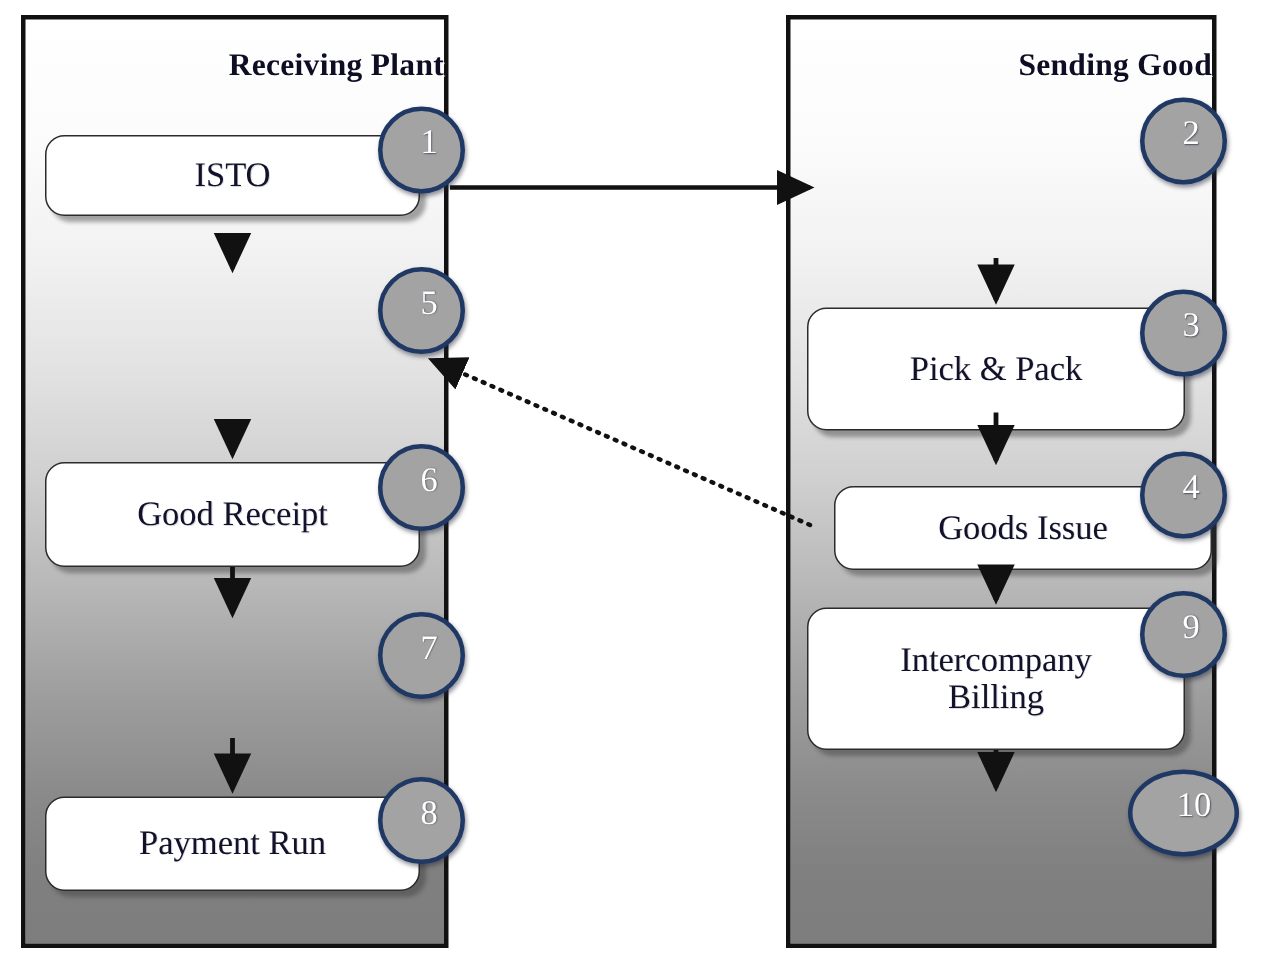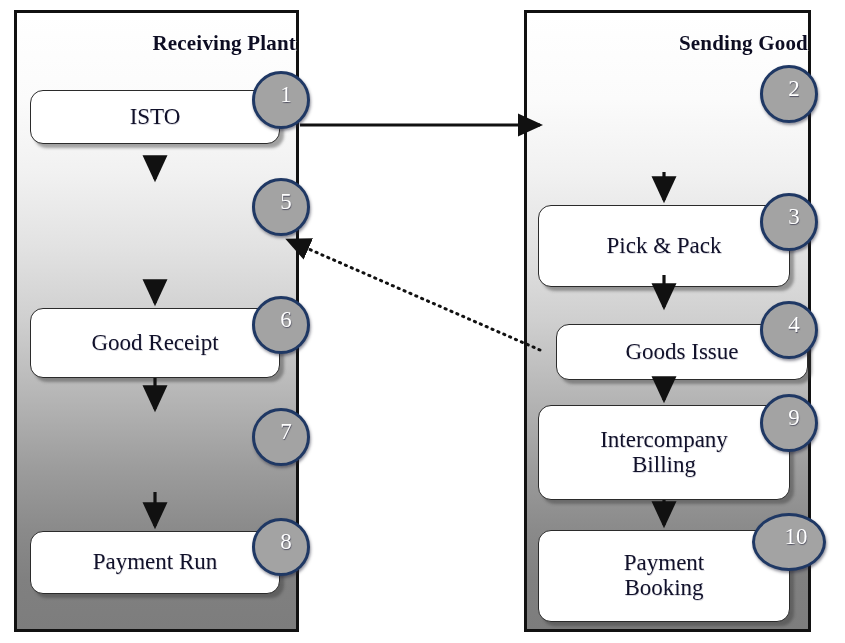--- a/index.html
+++ b/index.html
@@ -168,23 +168,20 @@
     <span class="badge-num">4</span>
   </div>
 
   <div class="step" style="left:538px; top:405px; width:252px; height:95px;">
     <span class="step-label">Intercompany<br>Billing</span>
   </div>
   <div class="badge" style="left:760px; top:394px;">
     <span class="badge-num">9</span>
   </div>
 
-  <div class="step" style="left:538px; top:530px; width:252px; height:92px;">
-    <span class="step-label">Payment<br>Booking</span>
-  </div>
   <div class="badge wide" style="left:752px; top:513px;">
     <span class="badge-num">10</span>
   </div>
 
   <svg id="connectors" viewBox="0 0 845 643" xmlns="http://www.w3.org/2000/svg">
     <defs>
       <marker id="ah" markerWidth="9" markerHeight="9" refX="7.4" refY="4.5" orient="auto" markerUnits="strokeWidth">
         <path d="M0,0.6 L8.4,4.5 L0,8.4 z" fill="#111111"></path>
       </marker>
       <marker id="ah-dot" markerWidth="9" markerHeight="9" refX="7.4" refY="4.5" orient="auto" markerUnits="strokeWidth">

